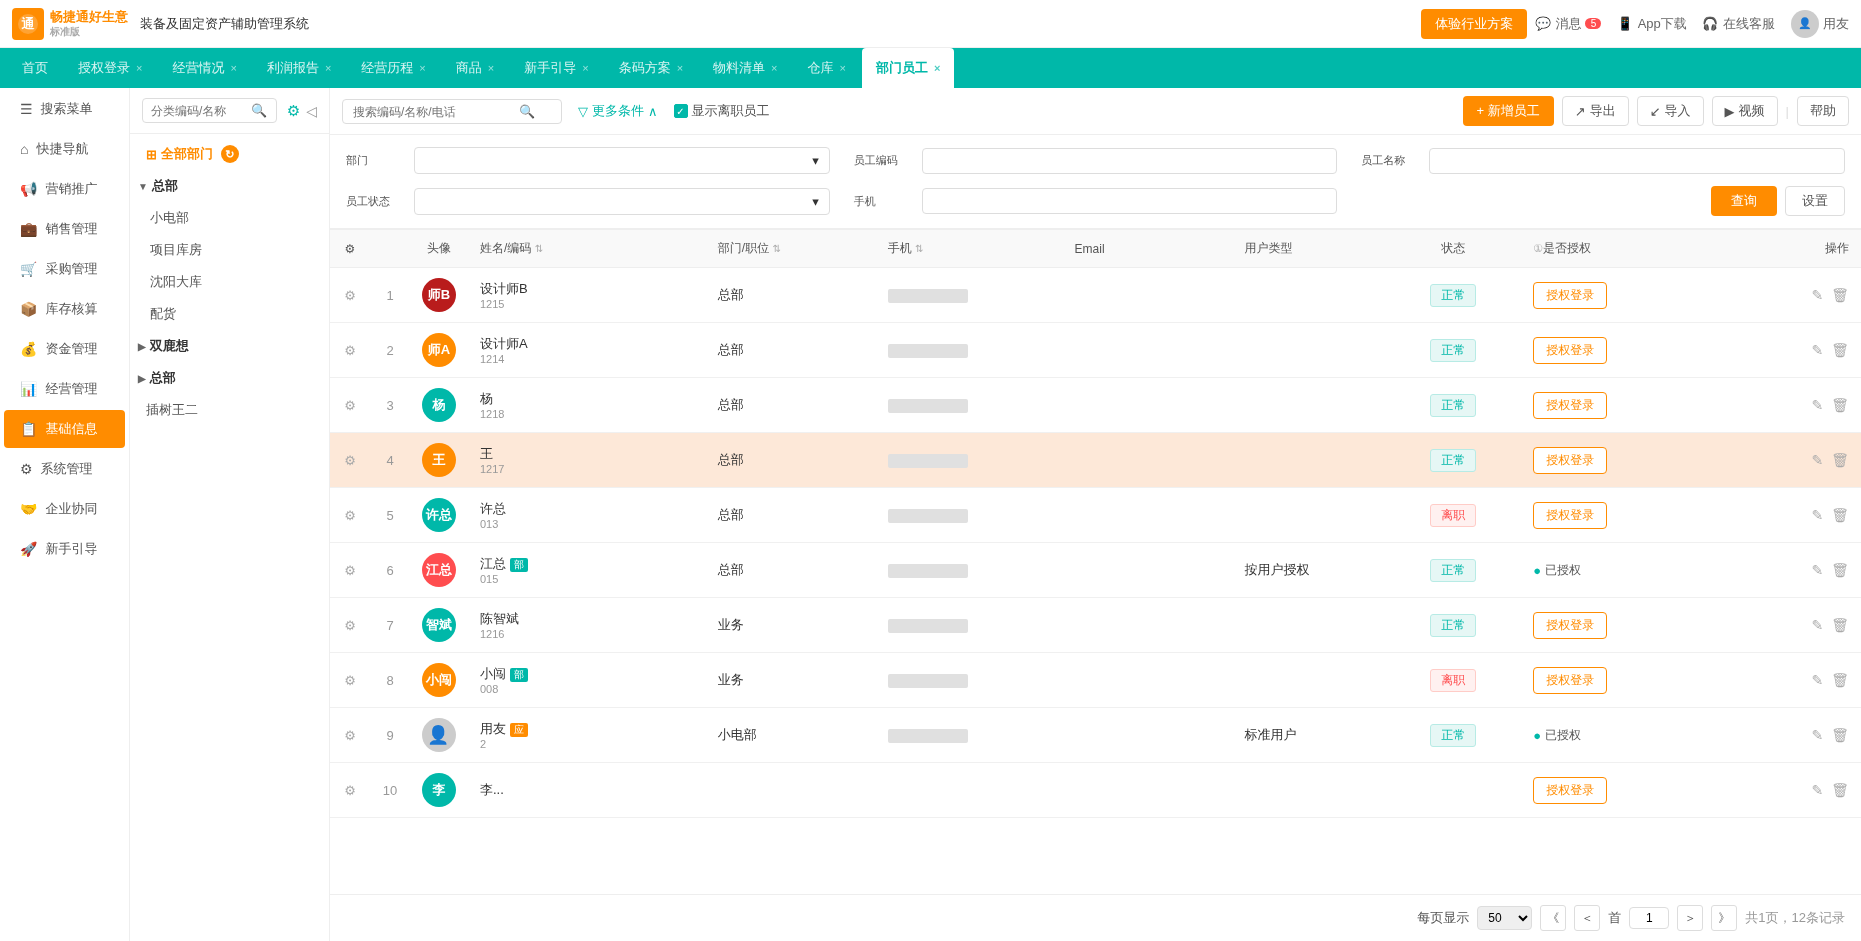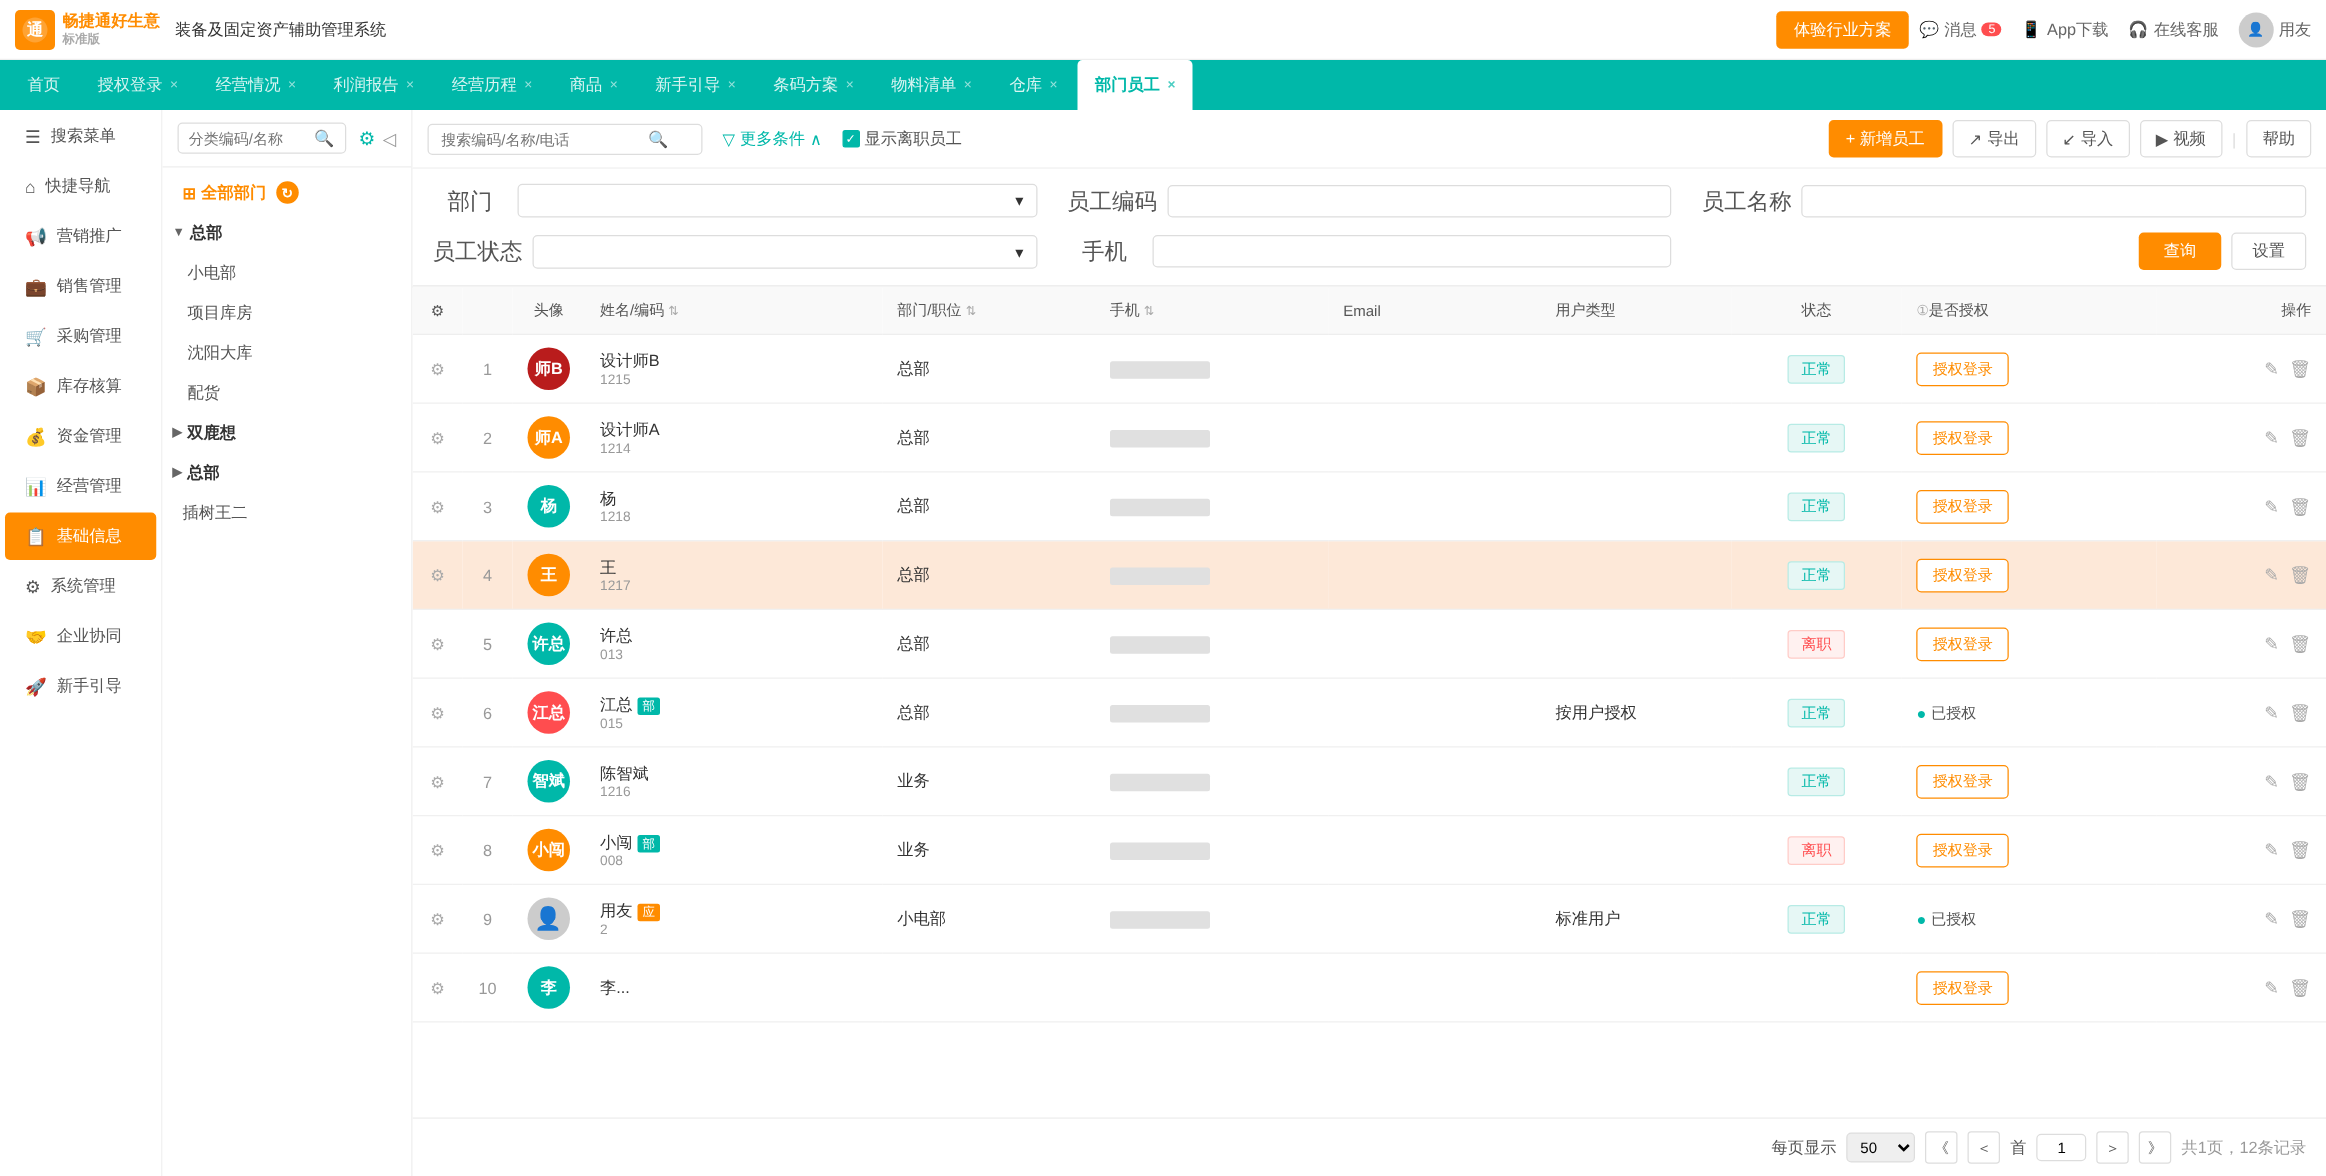--- a/index.html
+++ b/index.html
@@ -57,21 +57,21 @@
     .checkbox-label { display: flex; align-items: center; gap: 4px; cursor: pointer; font-size: 12px; color: #555; justify-content: flex-end; }
     .checkbox-square { width: 14px; height: 14px; border: 1px solid #00b8a9; border-radius: 2px; background: #00b8a9; display: flex; align-items: center; justify-content: center; }
     .checkbox-square::after { content: '✓'; color: #fff; font-size: 10px; }
     .toolbar-right { margin-left: auto; display: flex; align-items: center; gap: 8px; }
     .btn-primary { background: #ff8c00; color: #fff; border: none; border-radius: 4px; padding: 6px 14px; cursor: pointer; font-size: 13px; display: flex; align-items: center; gap: 4px; }
     .btn-outline { border: 1px solid #ddd; background: #fff; color: #555; border-radius: 4px; padding: 5px 12px; cursor: pointer; font-size: 12px; display: flex; align-items: center; gap: 4px; }
 
     
     .filter-form { background: #fff; padding: 12px 16px; border-bottom: 1px solid #eee; display: grid; grid-template-columns: 1fr 1fr 1fr; gap: 12px 24px; }
     .form-row { display: flex; align-items: center; gap: 8px; }
-    .form-label { color: #555; font-size: 18px; white-space: nowrap; min-width: 60px; text-align: center; }
+    .form-label { color: #555; font-size: 11px; white-space: nowrap; min-width: 60px; }
     .form-input { flex: 1; border: 1px solid #ddd; border-radius: 4px; padding: 5px 10px; font-size: 12px; outline: none; }
     .form-select { flex: 1; border: 1px solid #ddd; border-radius: 4px; padding: 5px 10px; font-size: 12px; outline: none; display: flex; align-items: center; justify-content: space-between; cursor: pointer; background: #fff; }
     .btn-query { background: #ff8c00; color: #fff; border: none; border-radius: 4px; padding: 6px 20px; cursor: pointer; font-size: 13px; }
     .btn-set { border: 1px solid #ddd; background: #fff; color: #555; border-radius: 4px; padding: 5px 16px; cursor: pointer; font-size: 13px; }
 
     
     .table-container { flex: 1; overflow: auto; background: #fff; }
     table { width: 100%; border-collapse: collapse; }
     thead tr { background: #f9f9f9; border-bottom: 1px solid #eee; }
     th { padding: 10px 12px; text-align: left; font-weight: 500; color: #555; font-size: 12px; white-space: nowrap; border-bottom: 1px solid #eee; }

